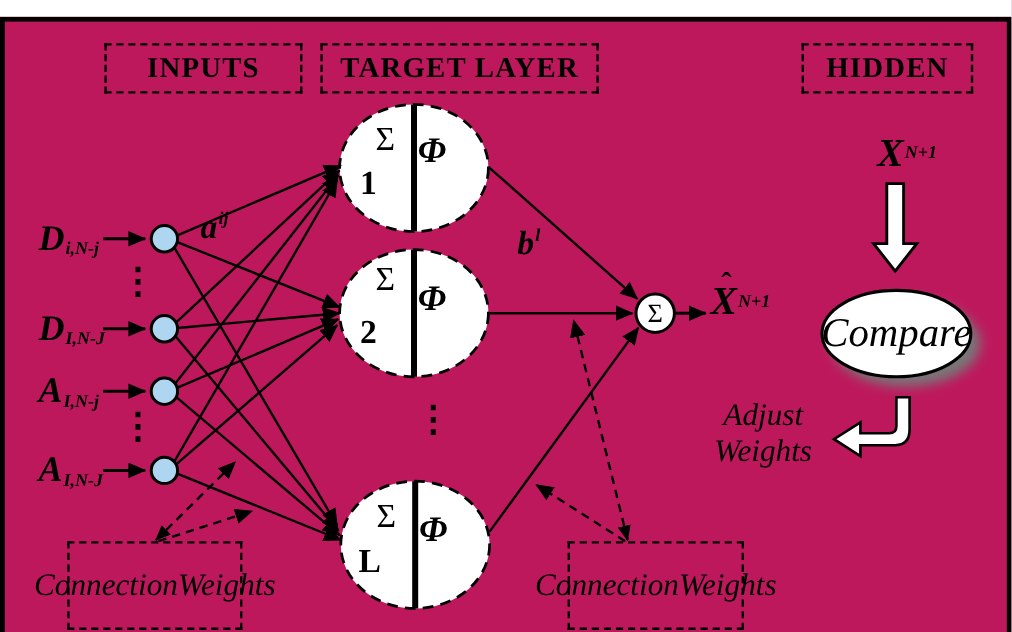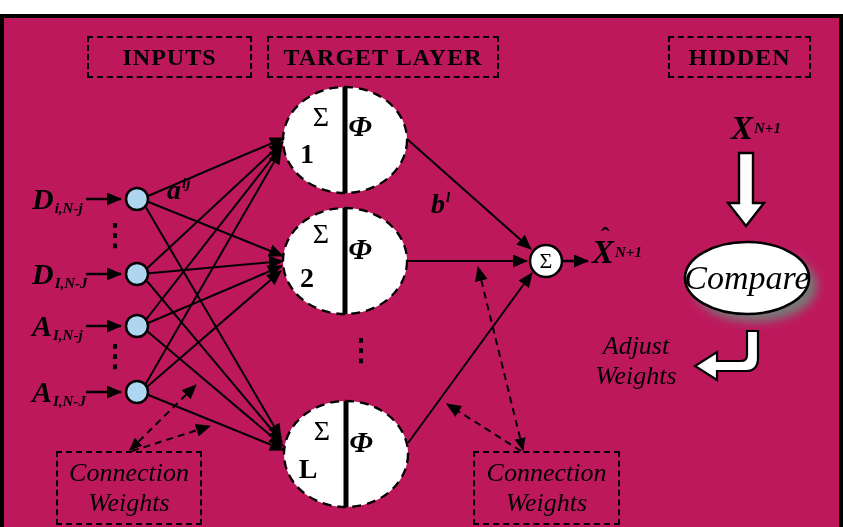--- a/index.html
+++ b/index.html
@@ -22,21 +22,21 @@
   .wlabel .sub{font-size:15px;top:0;}
   .osum{position:absolute;z-index:10;display:flex;align-items:center;justify-content:center;font-size:22px;}
   .xhat{position:absolute;z-index:10;display:flex;}
   .xhat .hat{position:absolute;left:9px;top:-14px;font-size:26px;font-weight:bold;font-style:normal;}
   .xhat .base,.xtar .base{font-size:33px;}
   .xtar{position:absolute;z-index:10;display:flex;}
   .cmp{position:absolute;z-index:10;display:flex;align-items:center;justify-content:center;
        font-size:34px;font-style:italic;}
   .adj{position:absolute;z-index:10;text-align:center;font-size:26px;font-style:italic;line-height:30px;}
   .adj span{display:block;}
-  .cwbox{position:absolute;z-index:10;border:2px dashed #000;display:flex;flex-direction:column;
+  .cwbox{position:absolute;z-index:10;border:2px dashed #000;display:flex;flex-direction:row;
          align-items:center;justify-content:center;font-size:26px;font-style:italic;line-height:30px;}
 </style>
 </head>
 <body>
 
 <div class="canvas">
 
   <svg class="layer" width="843" height="527" viewBox="0 0 843 527">
     <defs>
       <marker id="ah" markerUnits="userSpaceOnUse" markerWidth="15" markerHeight="13" refX="14" refY="6.5" orient="auto">

